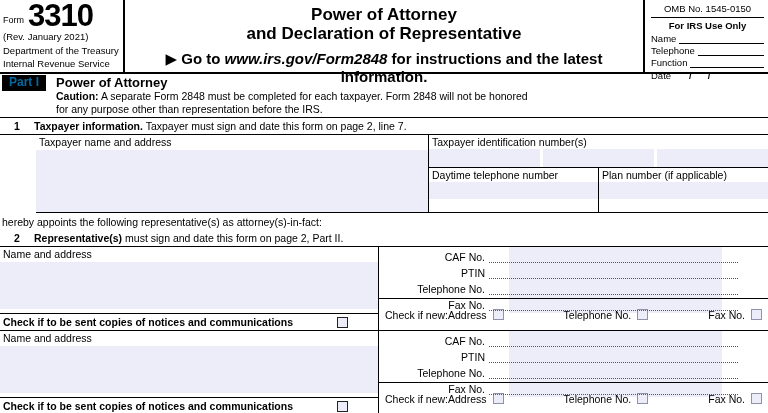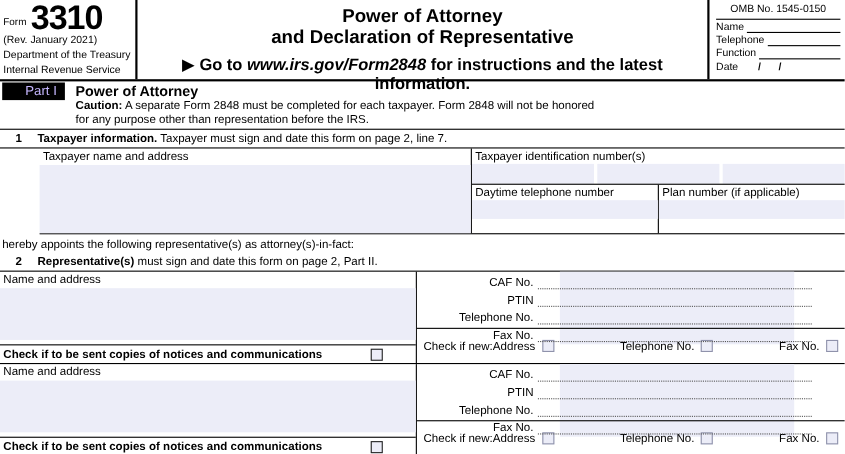--- a/index.html
+++ b/index.html
@@ -48,22 +48,22 @@
   .dateline{display:flex;align-items:flex-end;font-size:9.5px;height:13px;}
   .dateline .lab{padding-right:18px;}
   .dateline .sl{padding:0 16px 0 0;font-weight:bold;}
 
   
   .partbar{
     border-top:2px solid #000;border-bottom:1px solid #000;
     display:flex;align-items:flex-start;padding:1px 0 2px 2px;box-sizing:border-box;
   }
   .parttag{
-    background:#000;color:#c4b5fd;font-weight:normal;font-size:12px;
-    padding:1px 7px 2px 21px;margin-right:10px;line-height:13px;
+    background:#000;color:#0369a1;font-weight:bold;font-size:12px;
+    padding:1px 7px 2px 7px;margin-right:10px;line-height:13px;
   }
   .part-body{padding-top:0px;}
   .part-title{font-size:13px;font-weight:bold;line-height:15px;}
   .caution{font-size:10.5px;line-height:12.5px;max-width:560px;}
 
   
   .numline{
     display:flex;font-size:10.5px;padding:2px 0 2px 0;line-height:12px;
     border-bottom:1px solid #000;box-sizing:border-box;
   }
@@ -141,20 +141,21 @@
       <div class="goto">
         <span>▶</span>
         <span>Go to</span>
         <span class="i">www.irs.gov/Form2848</span>
         <span>for instructions and the latest information.</span>
       </div>
     </div>
 
     <div class="hdr-right">
       <div class="omb">OMB No. 1545-0150</div>
+      <div class="irsonly">For IRS Use Only</div>
       <div class="irs-line">
         <span class="lab">Name</span>
         <span class="ln"></span>
       </div>
       <div class="irs-line">
         <span class="lab">Telephone</span>
         <span class="ln"></span>
       </div>
       <div class="irs-line">
         <span class="lab">Function</span>

